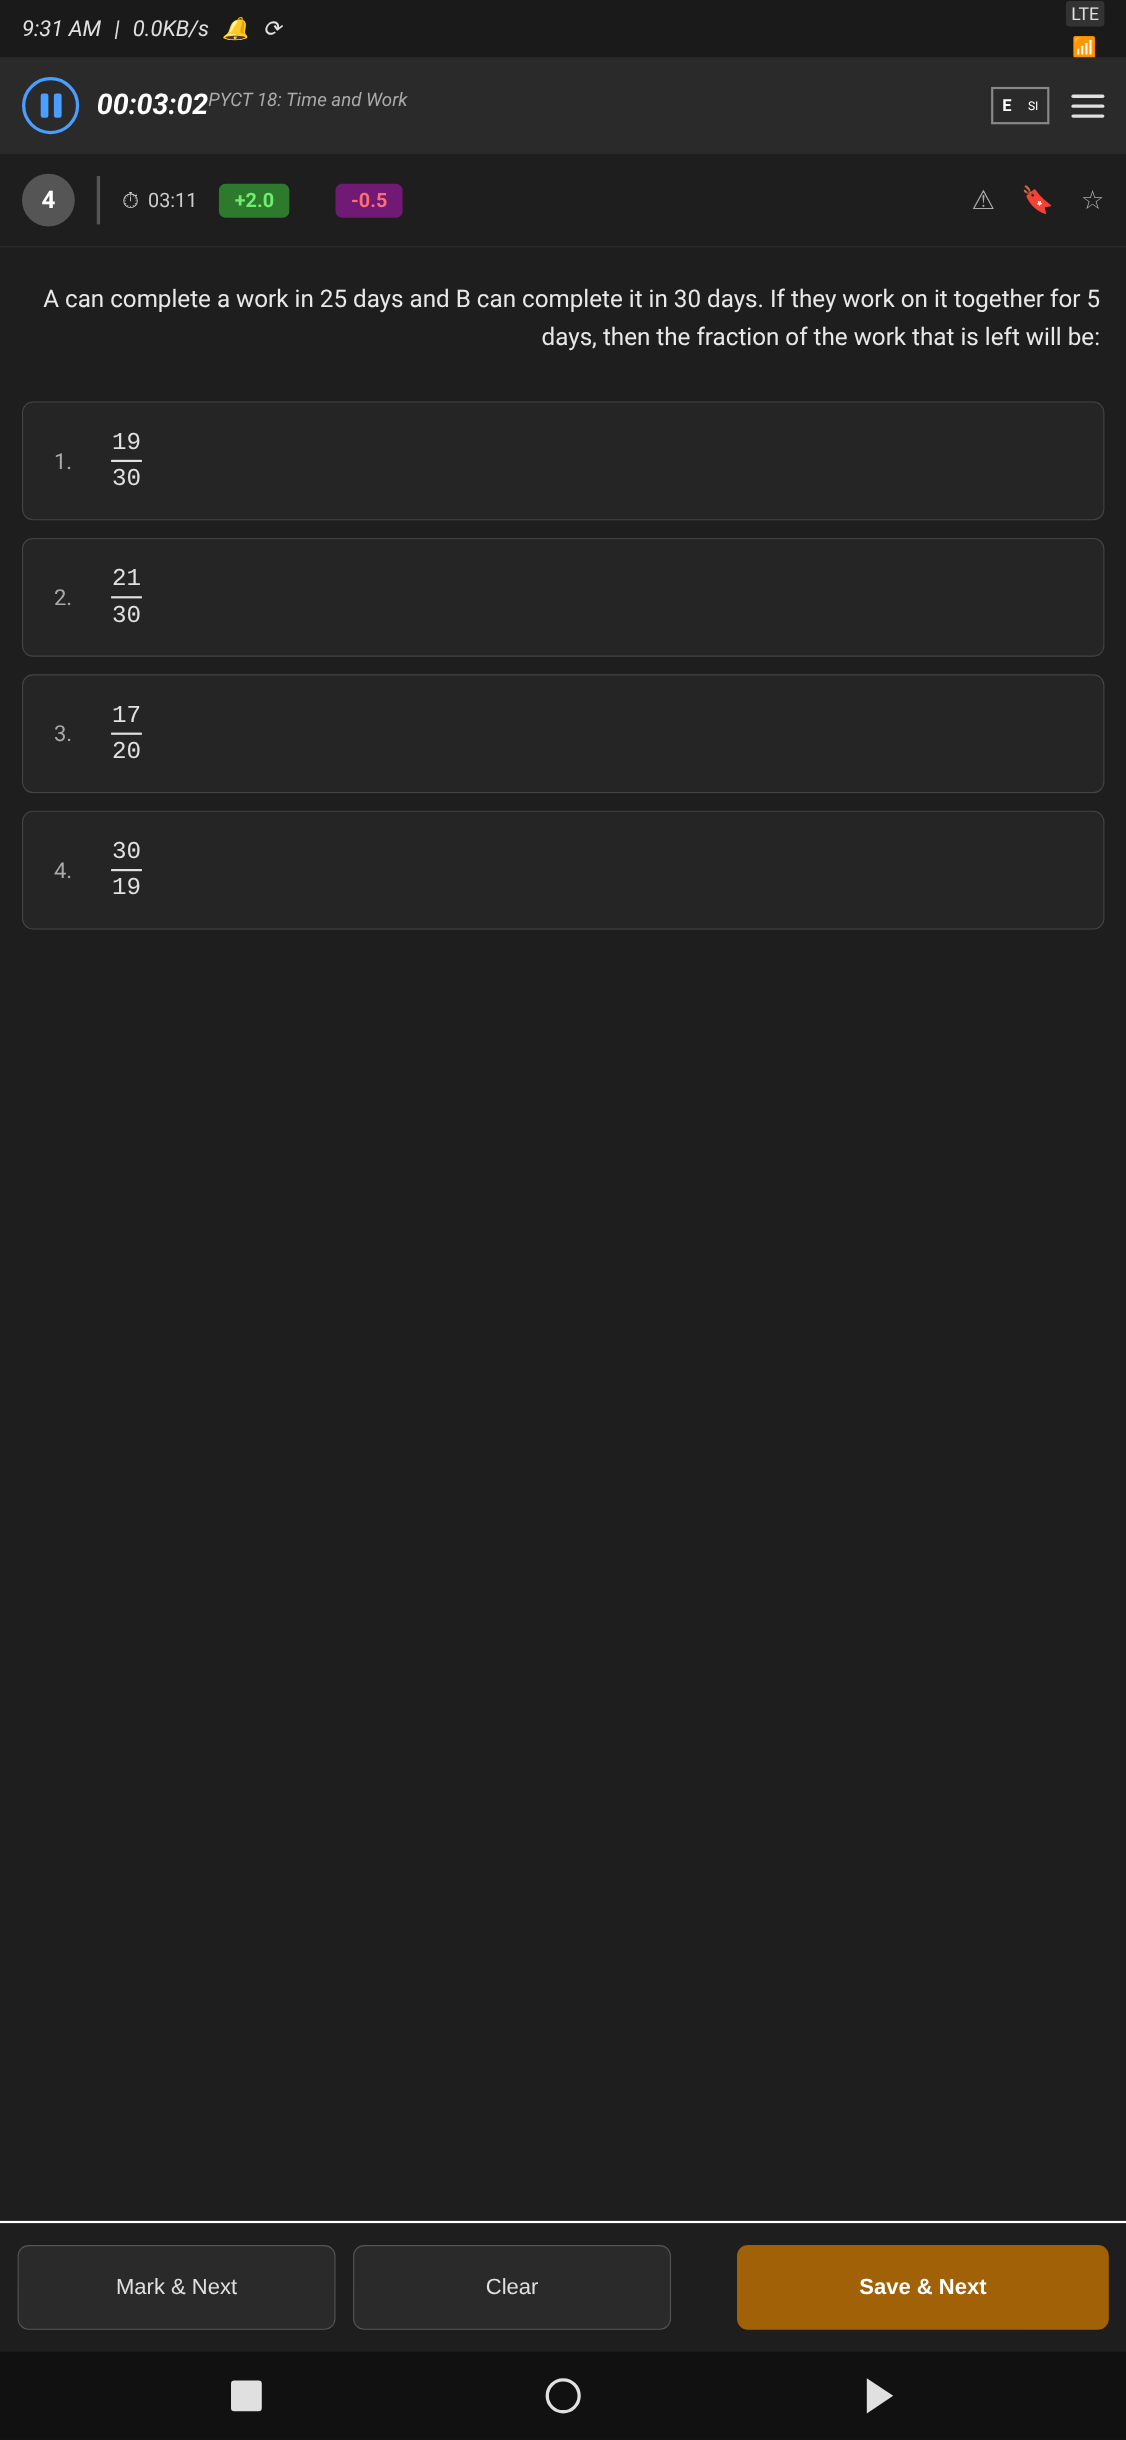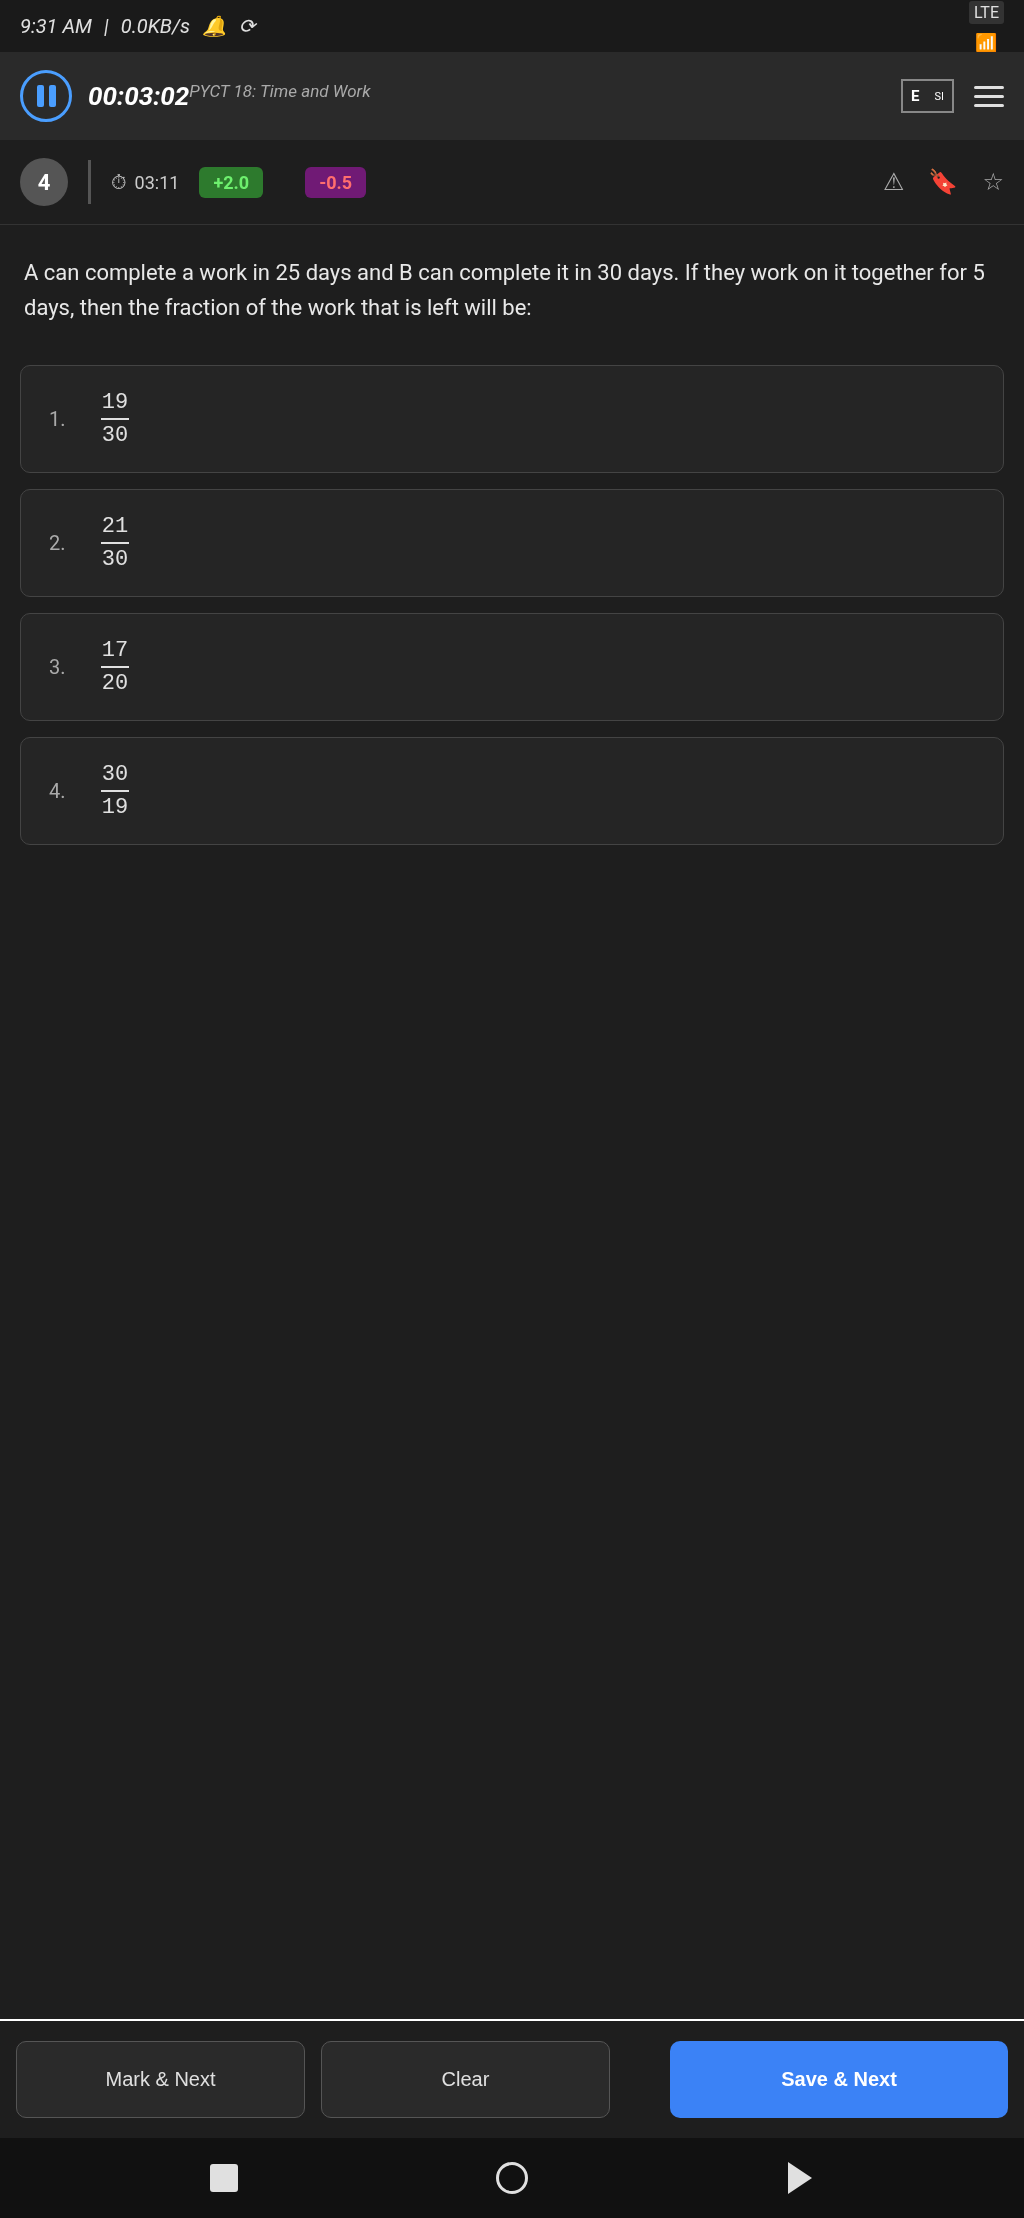--- a/index.html
+++ b/index.html
@@ -181,20 +181,21 @@
       cursor: pointer;
     }
 
     
     .question-body {
       padding: 30px 24px 20px;
       font-size: 22px;
       line-height: 1.6;
       color: #e8e8e8;
       background: #1e1e1e;
+      text-align: right;
     }
 
     
     .options-container {
       padding: 20px 20px;
       background: #1e1e1e;
       display: flex;
       flex-direction: column;
       gap: 16px;
       flex: 1;
@@ -269,21 +270,21 @@
       border: 1.5px solid #555;
       border-radius: 10px;
       color: #e0e0e0;
       font-size: 20px;
       cursor: pointer;
       text-align: center;
     }
     .btn-save-next {
       flex: 1.2;
       padding: 26px 16px;
-      background: #3b82f6;
+      background: #a16207;
       border: none;
       border-radius: 10px;
       color: #ffffff;
       font-size: 20px;
       font-weight: bold;
       cursor: pointer;
       text-align: center;
       margin-left: 44px;
     }
 

